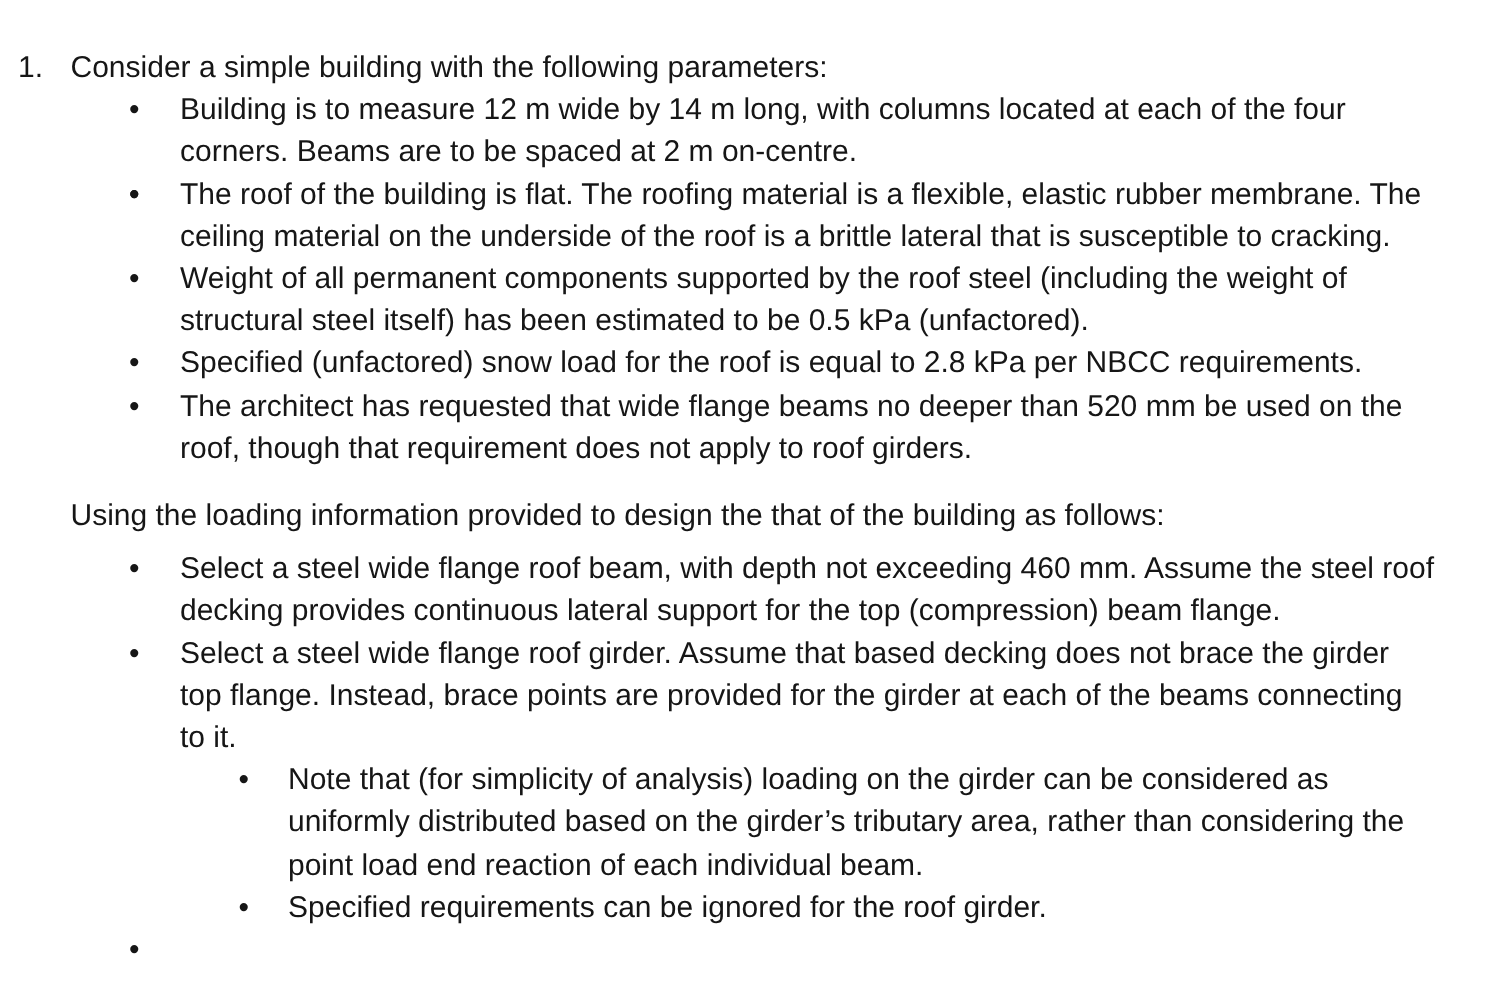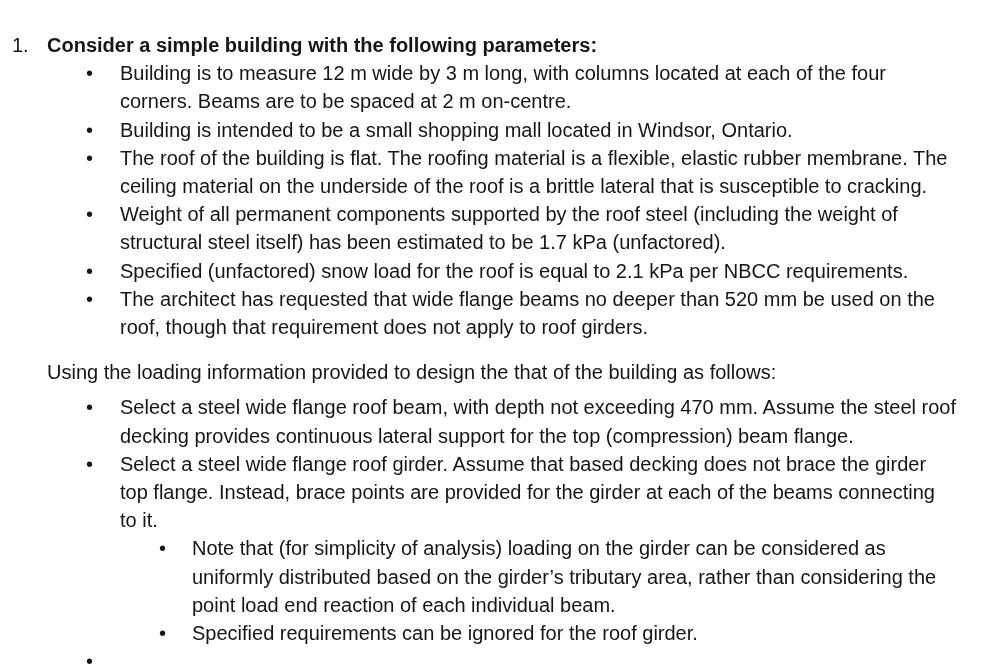--- a/index.html
+++ b/index.html
@@ -14,21 +14,21 @@
     line-height: 28.2px;
     color: #161616;
   }
   .doc {
     width: 996px;
     height: 672px;
     padding: 31px 0 0 12px;
   }
   .problem-head { display: flex; }
   .num { flex: 0 0 35px; width: 35px; }
-  .intro { flex: 0 1 auto; font-weight: bold; }
+  .intro { flex: 0 1 auto; }
   ul { list-style: none; margin: 0; padding: 0; }
   .l1 > li {
     position: relative;
     margin-left: 108px;
     width: 837px;
   }
   .l2 > li {
     position: relative;
     margin-left: 72px;
     width: 775px;
@@ -49,50 +49,49 @@
 <div class="doc">
 
   <div class="problem-head">
     <span class="num">1.</span>
     <span class="intro">Consider a simple building with the following parameters:</span>
   </div>
 
   <ul class="l1">
     <li>
       <span class="bullet">•</span>
-      <span class="li-text">Building is to measure 12 m wide by 3 m long, with columns located at each of the four corners. Beams are to be spaced at 2 m on-centre.</span>
+      <span class="li-text">Building is to measure 12 m wide by 14 m long, with columns located at each of the four corners. Beams are to be spaced at 2 m on-centre.</span>
     </li>
     <li>
       <span class="bullet">•</span>
-      <span class="li-text">Building is intended to be a small shopping mall located in Windsor, Ontario.</span>
     </li>
     <li>
       <span class="bullet">•</span>
       <span class="li-text">The roof of the building is flat. The roofing material is a flexible, elastic rubber membrane. The ceiling material on the underside of the roof is a brittle lateral that is susceptible to cracking.</span>
     </li>
     <li>
       <span class="bullet">•</span>
-      <span class="li-text">Weight of all permanent components supported by the roof steel (including the weight of structural steel itself) has been estimated to be 1.7 kPa (unfactored).</span>
+      <span class="li-text">Weight of all permanent components supported by the roof steel (including the weight of structural steel itself) has been estimated to be 0.5 kPa (unfactored).</span>
     </li>
     <li>
       <span class="bullet">•</span>
-      <span class="li-text">Specified (unfactored) snow load for the roof is equal to 2.1 kPa per NBCC requirements.</span>
+      <span class="li-text">Specified (unfactored) snow load for the roof is equal to 2.8 kPa per NBCC requirements.</span>
     </li>
     <li>
       <span class="bullet">•</span>
       <span class="li-text">The architect has requested that wide flange beams no deeper than 520 mm be used on the roof, though that requirement does not apply to roof girders.</span>
     </li>
   </ul>
 
   <div class="task-intro">Using the loading information provided to design the that of the building as follows:</div>
 
   <ul class="l1">
     <li>
       <span class="bullet">•</span>
-      <span class="li-text">Select a steel wide flange roof beam, with depth not exceeding 470 mm. Assume the steel roof decking provides continuous lateral support for the top (compression) beam flange.</span>
+      <span class="li-text">Select a steel wide flange roof beam, with depth not exceeding 460 mm. Assume the steel roof decking provides continuous lateral support for the top (compression) beam flange.</span>
     </li>
     <li>
       <span class="bullet">•</span>
       <span class="li-text">Select a steel wide flange roof girder. Assume that based decking does not brace the girder top flange. Instead, brace points are provided for the girder at each of the beams connecting to it.</span>
       <ul class="l2">
         <li>
           <span class="bullet">•</span>
           <span class="li-text">Note that (for simplicity of analysis) loading on the girder can be considered as uniformly distributed based on the girder’s tributary area, rather than considering the point load end reaction of each individual beam.</span>
         </li>
         <li>

